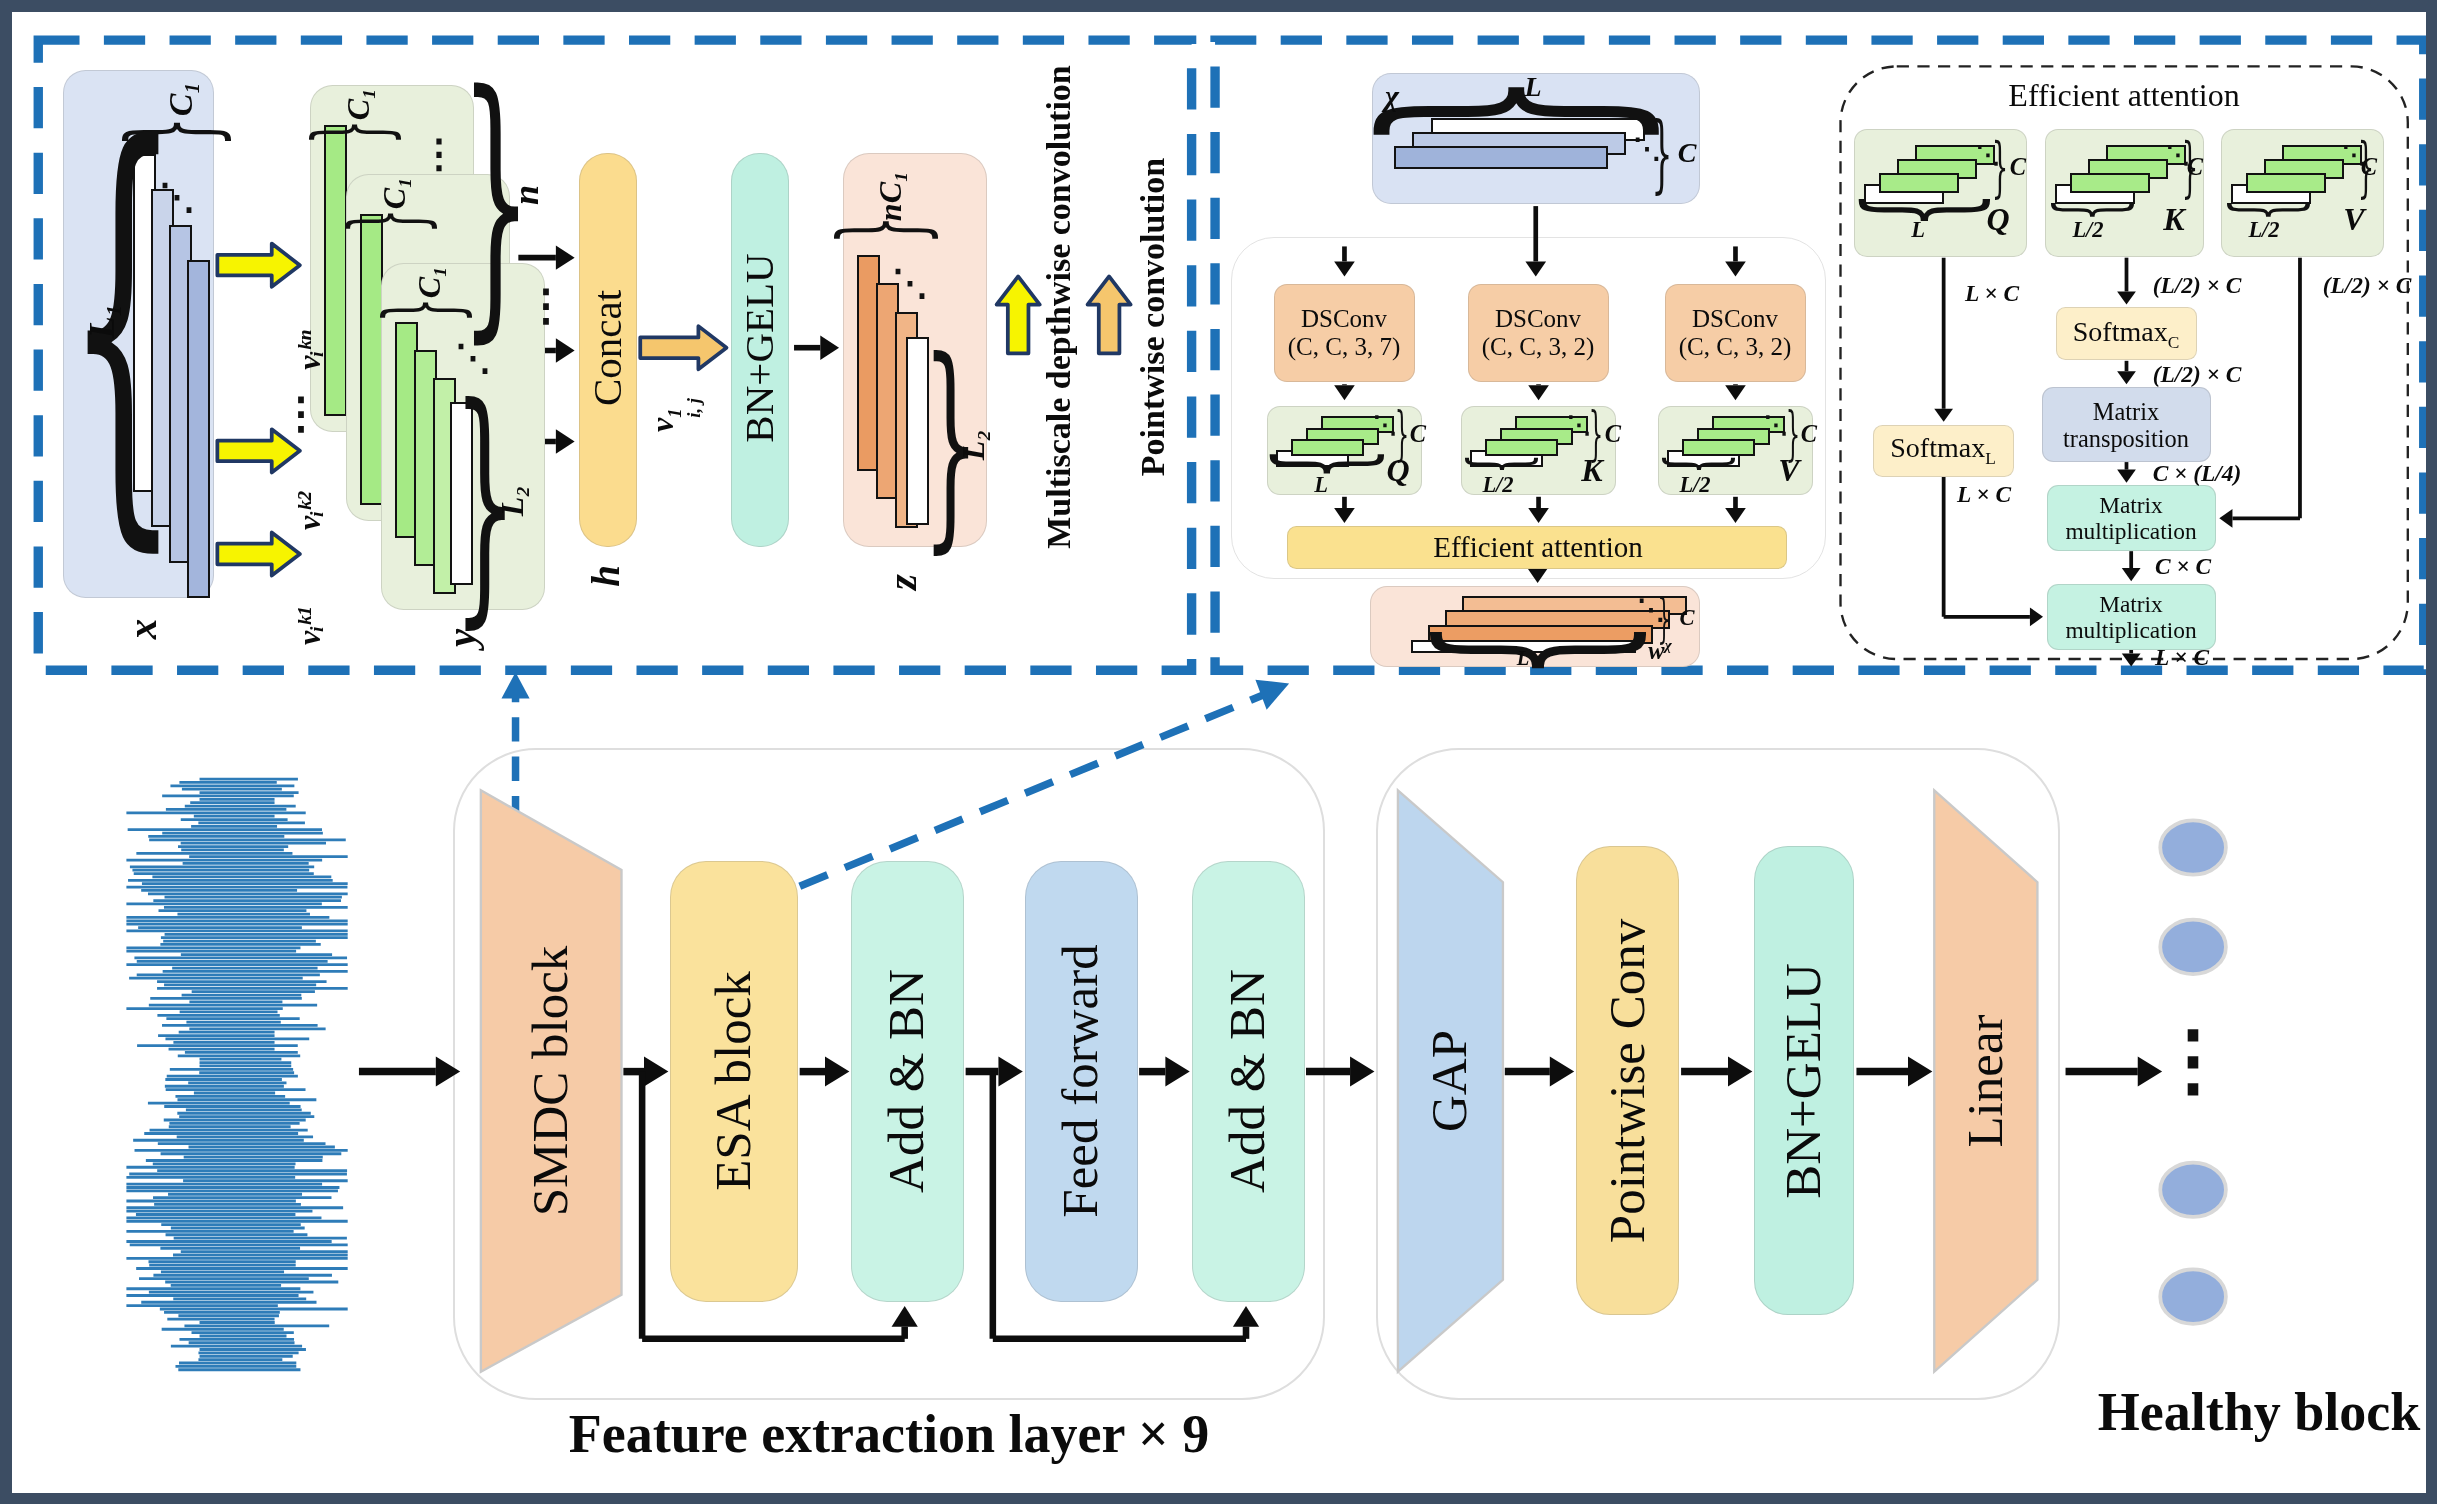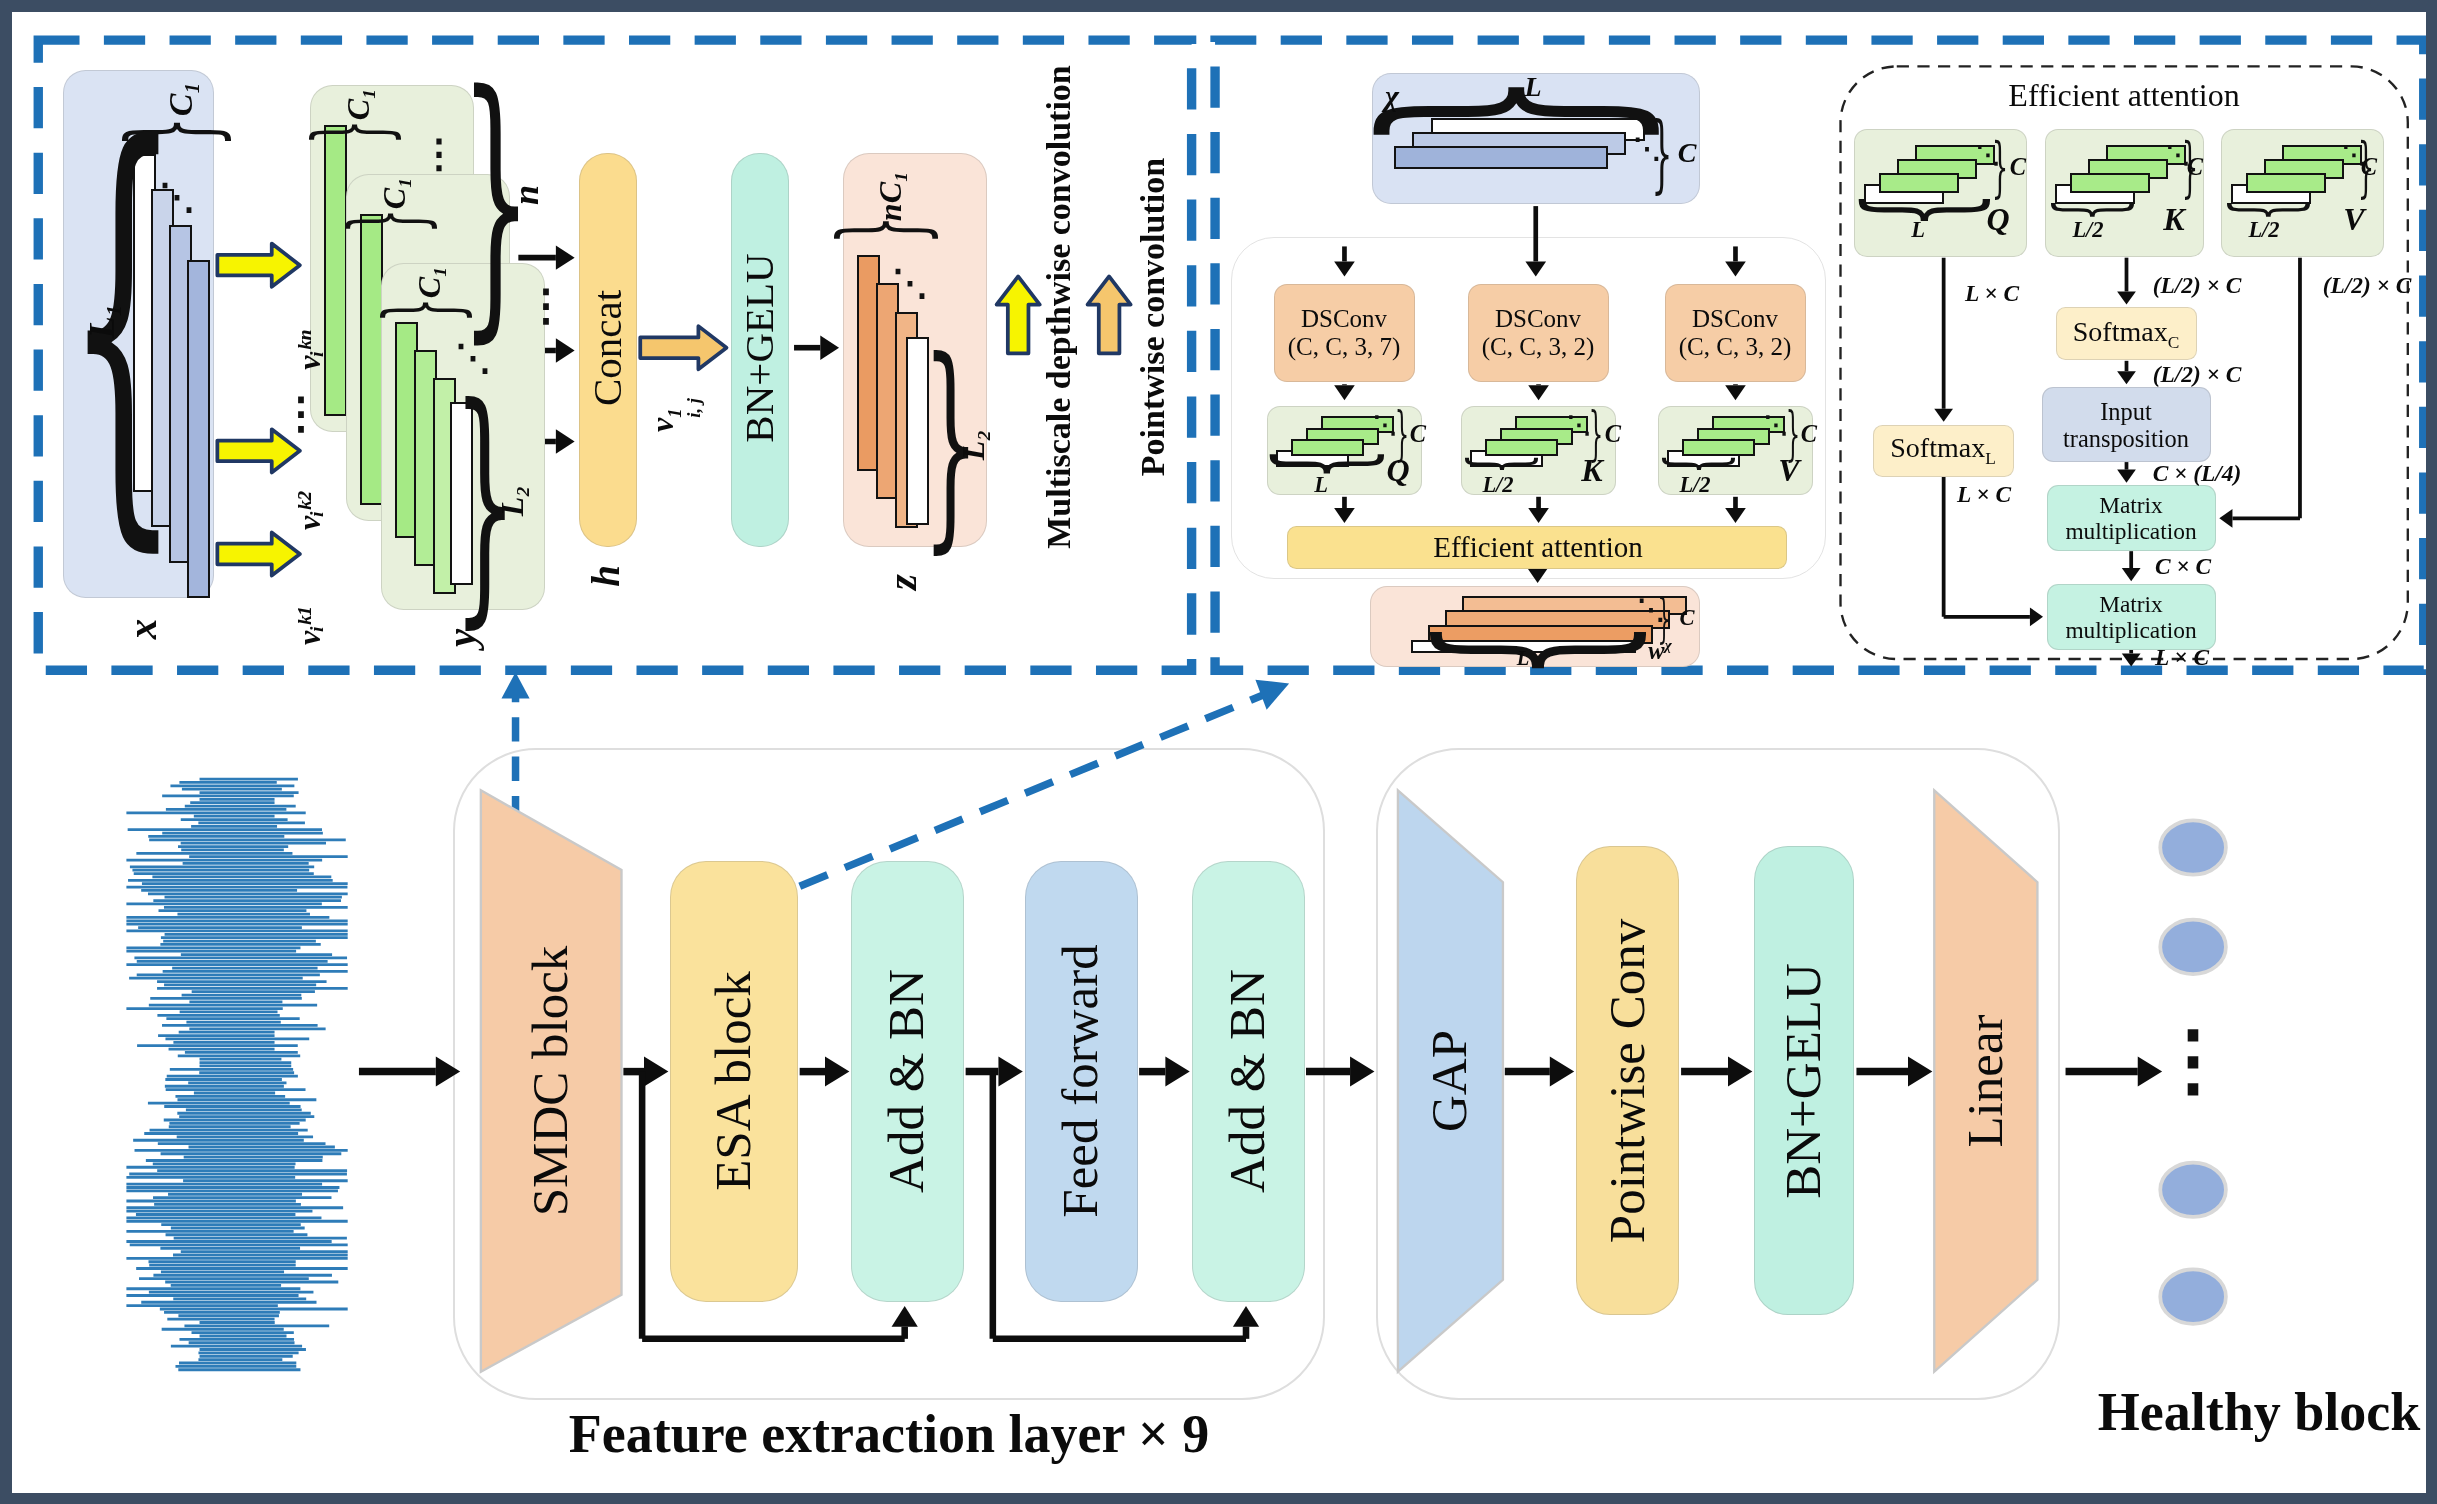--- a/index.html
+++ b/index.html
@@ -468,21 +468,21 @@
   <div class="lbl it" style="left:2357px;top:155px;font-size:24.4px">C</div>
   <div class="lbl it" style="left:2252px;top:218px;font-size:22.5px">L/2</div>
   <div class="lbl it" style="left:2342px;top:208px;font-size:32px">V</div>
 
   <div class="lbl" style="left:1931px;top:438px;font-size:28px">
     <span>Softmax</span><sub>L</sub>
   </div>
   <div class="lbl" style="left:2114px;top:322px;font-size:28px">
     <span>Softmax</span><sub>C</sub>
   </div>
-  <div class="lbl wrap" style="left:2114px;top:413px;font-size:24.4px;width:165px">Input transposition</div>
+  <div class="lbl wrap" style="left:2114px;top:413px;font-size:24.4px;width:165px">Matrix transposition</div>
   <div class="lbl wrap" style="left:2119px;top:506px;font-size:23.4px;width:167px">Matrix multiplication</div>
   <div class="lbl wrap" style="left:2119px;top:605px;font-size:23.4px;width:167px">Matrix multiplication</div>
   <div class="lbl it" style="left:1980px;top:281px;font-size:23.4px">L × C</div>
   <div class="lbl it" style="left:2185px;top:273px;font-size:23.4px">(L/2) × C</div>
   <div class="lbl it" style="left:2355px;top:273px;font-size:23.4px">(L/2) × C</div>
   <div class="lbl it" style="left:2185px;top:362px;font-size:23.4px">(L/2) × C</div>
   <div class="lbl it" style="left:2185px;top:461px;font-size:23.4px">C × (L/4)</div>
   <div class="lbl it" style="left:2171px;top:554px;font-size:23.4px">C × C</div>
   <div class="lbl it" style="left:1972px;top:482px;font-size:23.4px">L × C</div>
   <div class="lbl it" style="left:2170px;top:645px;font-size:23.4px">L × C</div>

